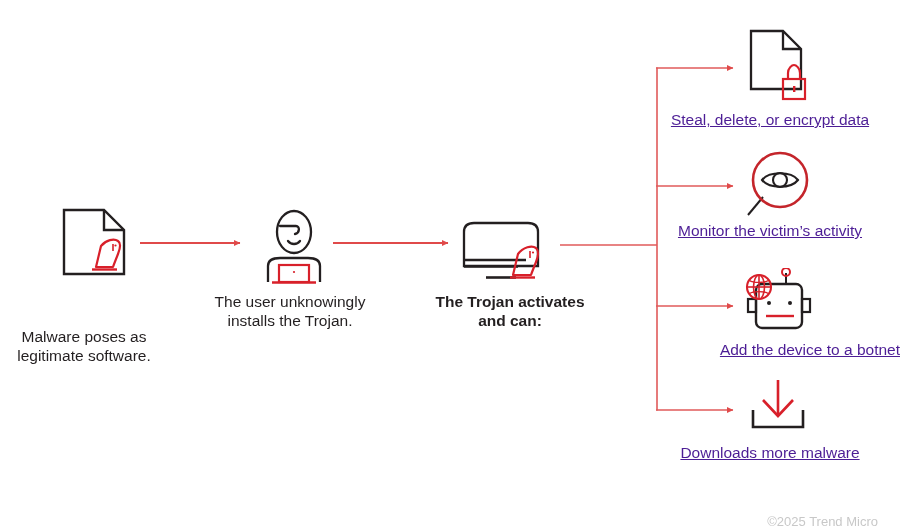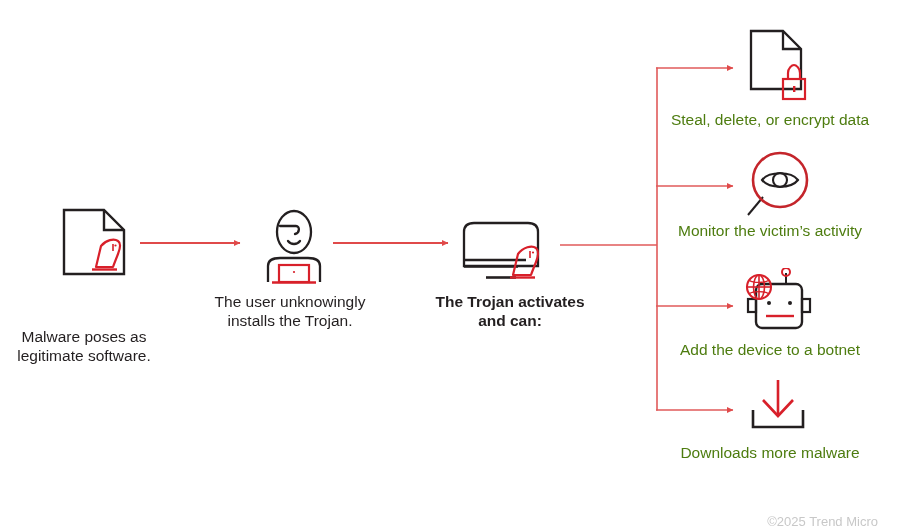--- a/index.html
+++ b/index.html
@@ -29,24 +29,25 @@
     text-align: center;
     color: #231f20;
     font-size: 15.5px;
     line-height: 19px;
     font-family: "Liberation Sans", sans-serif;
     white-space: pre-line;
   }
   .caption-right {
     position: absolute;
     text-align: center;
-    color: #4d7c0f;
+    color: #4c1d95;
     font-size: 15.5px;
     line-height: 19px;
     font-family: "Liberation Sans", sans-serif;
+    text-decoration: underline;
   }
   #flow-lines {
     position: absolute;
     left: 0;
     top: 0;
   }
   .credit {
     position: absolute;
     right: 22px;
     bottom: 0;
@@ -177,21 +178,21 @@
 
       <g>
         <circle cx="17" cy="19" r="12" fill="none" stroke="#d8202a" stroke-width="2.1"></circle>
         <line x1="5" y1="19" x2="29" y2="19" stroke="#d8202a" stroke-width="1.6"></line>
         <line x1="17" y1="7" x2="17" y2="31" stroke="#d8202a" stroke-width="1.6"></line>
         <ellipse cx="17" cy="19" rx="5.5" ry="12" fill="none" stroke="#d8202a" stroke-width="1.6"></ellipse>
         <path d="M7.5,12.5 C11,15 23,15 26.5,12.5" fill="none" stroke="#d8202a" stroke-width="1.4"></path>
         <path d="M7.5,25.5 C11,23 23,23 26.5,25.5" fill="none" stroke="#d8202a" stroke-width="1.4"></path>
       </g>
     </svg>
-    <div class="caption-right" style="left:640px; top:340px; width:260px;">Add the device to a botnet</div>
+    <div class="caption-right" style="left:640px; top:340px; width:260px;text-align:right;">Add the device to a botnet</div>
   </div>
 
   <div class="node">
     <svg class="icon-box" style="left:745px; top:378px;" width="66" height="56" viewBox="0 0 66 56">
       <line x1="33" y1="2" x2="33" y2="36" stroke="#d8202a" stroke-width="2.6"></line>
       <path d="M18,22 L33,38 L48,22" fill="none" stroke="#d8202a" stroke-width="2.6" stroke-linejoin="miter" stroke-linecap="butt"></path>
       <path d="M8,32 L8,49 L58,49 L58,32" fill="none" stroke="#231f20" stroke-width="2.6"></path>
     </svg>
     <div class="caption-right" style="left:640px; top:443px; width:260px;">Downloads more malware</div>
   </div>

